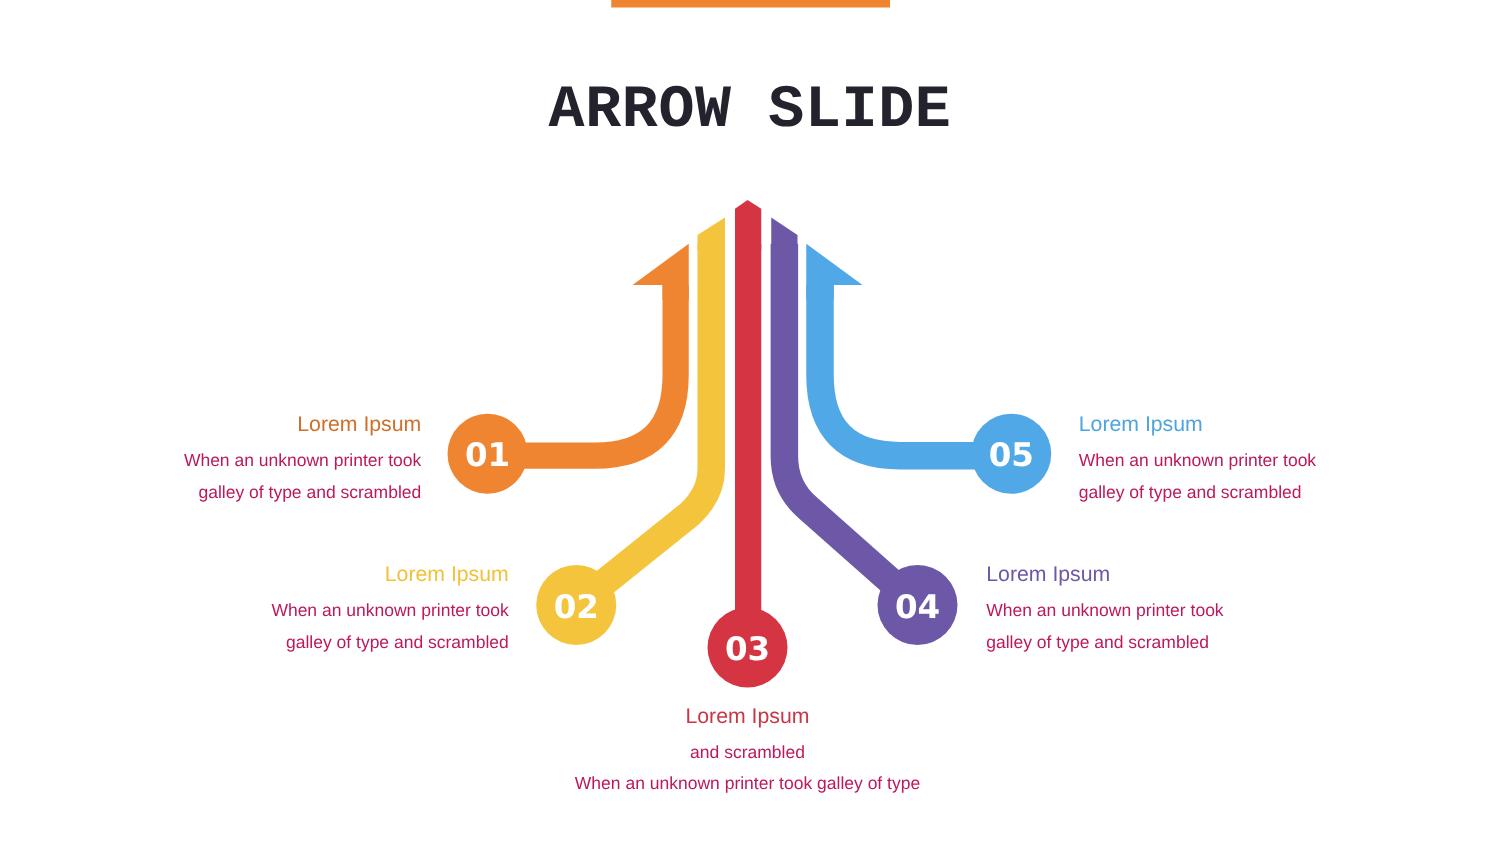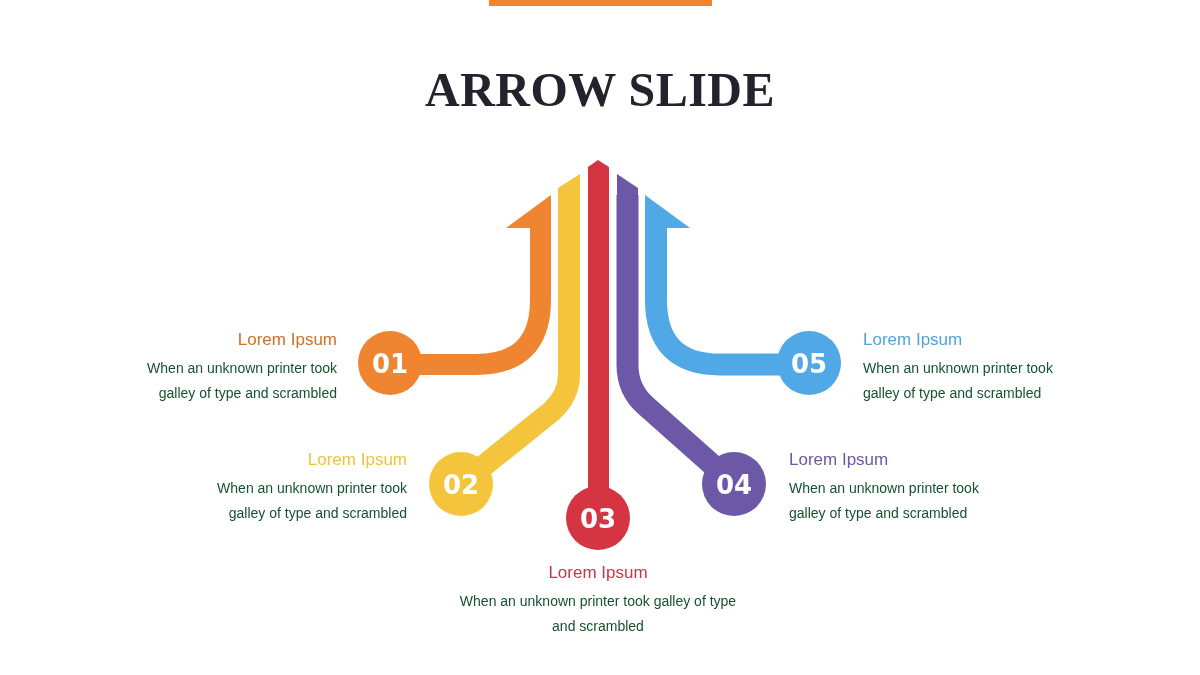--- a/index.html
+++ b/index.html
@@ -7,34 +7,34 @@
       width: 1200px; height: 675px; position: relative; overflow: hidden;
       background: #ffffff;
       font-family: "Liberation Sans", sans-serif;
     }
     .top-bar {
       position: absolute; left: 489px; top: 0; width: 223px; height: 6px;
       background: #ef8531;
     }
     .title {
       position: absolute; left: 0; top: 62px; width: 1200px; text-align: center;
-      font-family: Liberation Serif, serif; font-weight: bold; font-size: 48px;
+      font-family: Liberation Mono, monospace; font-weight: bold; font-size: 48px;
       color: #23222d; letter-spacing: 0.5px;
     }
     svg.diagram { position: absolute; left: 0; top: 0; }
     .num {
       font-family: "DejaVu Sans", sans-serif; font-weight: bold; font-size: 26px;
       fill: #ffffff;
     }
     .block { position: absolute; }
     .block .head {
       font-weight: normal; font-size: 17px; line-height: 20px; margin-bottom: 6px;
     }
     .block .desc {
-      font-size: 14px; line-height: 25px; color: #14532d;
+      font-size: 14px; line-height: 25px; color: #be185d;
     }
     .right-align { text-align: right; }
     .left-align { text-align: left; }
     .center-align { text-align: center; }
   </style>
 </head>
 <body>
 
 <div class="top-bar"></div>
 <div class="title">ARROW SLIDE</div>
@@ -84,22 +84,22 @@
 </div>
 
 <div class="block right-align" style="left:200px; top:450px; width:207px;">
   <div class="head" style="color:#f2c13a;">Lorem Ipsum</div>
   <div class="desc">When an unknown printer took</div>
   <div class="desc">galley of type and scrambled</div>
 </div>
 
 <div class="block center-align" style="left:440px; top:563px; width:316px;">
   <div class="head" style="color:#c93646;">Lorem Ipsum</div>
+  <div class="desc">and scrambled</div>
   <div class="desc">When an unknown printer took galley of type</div>
-  <div class="desc">and scrambled</div>
 </div>
 
 <div class="block left-align" style="left:789px; top:450px; width:220px;">
   <div class="head" style="color:#6c58a6;">Lorem Ipsum</div>
   <div class="desc">When an unknown printer took</div>
   <div class="desc">galley of type and scrambled</div>
 </div>
 
 <div class="block left-align" style="left:863px; top:330px; width:220px;">
   <div class="head" style="color:#4fa4df;">Lorem Ipsum</div>

